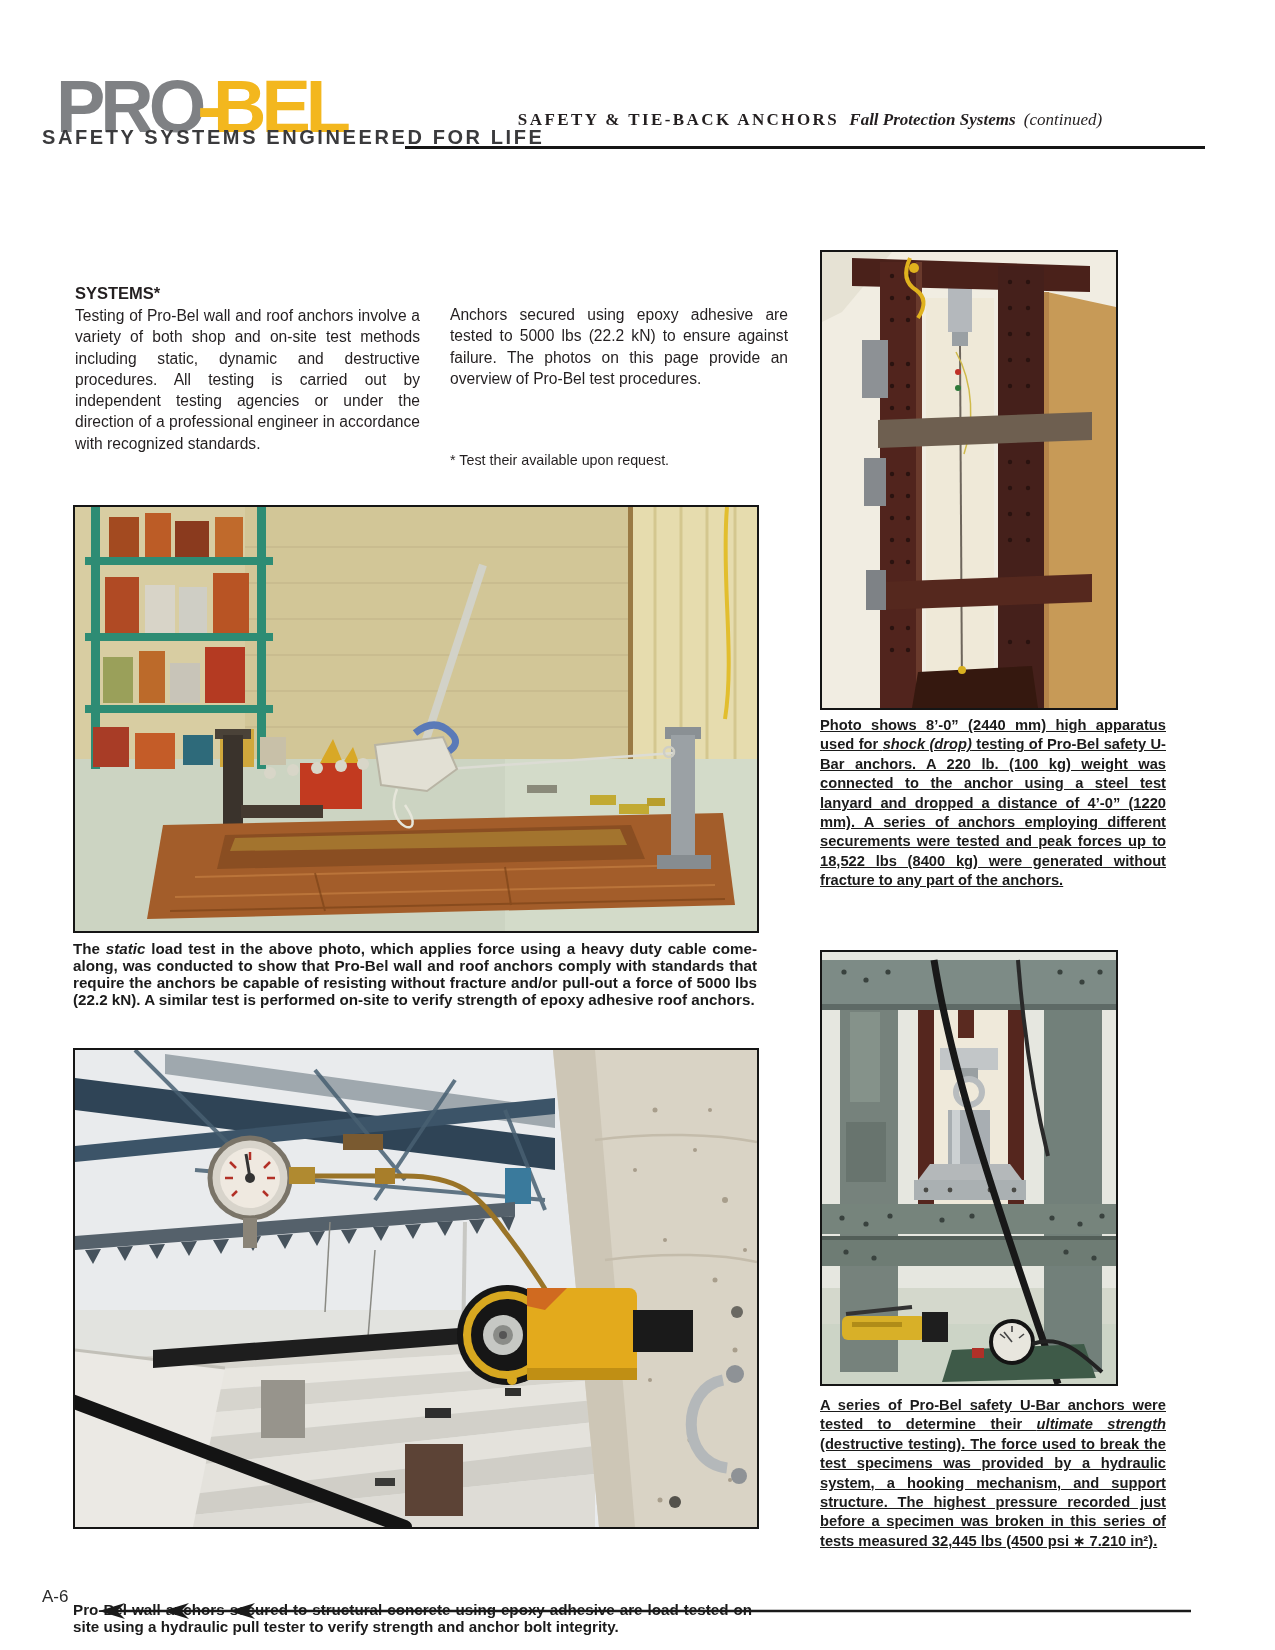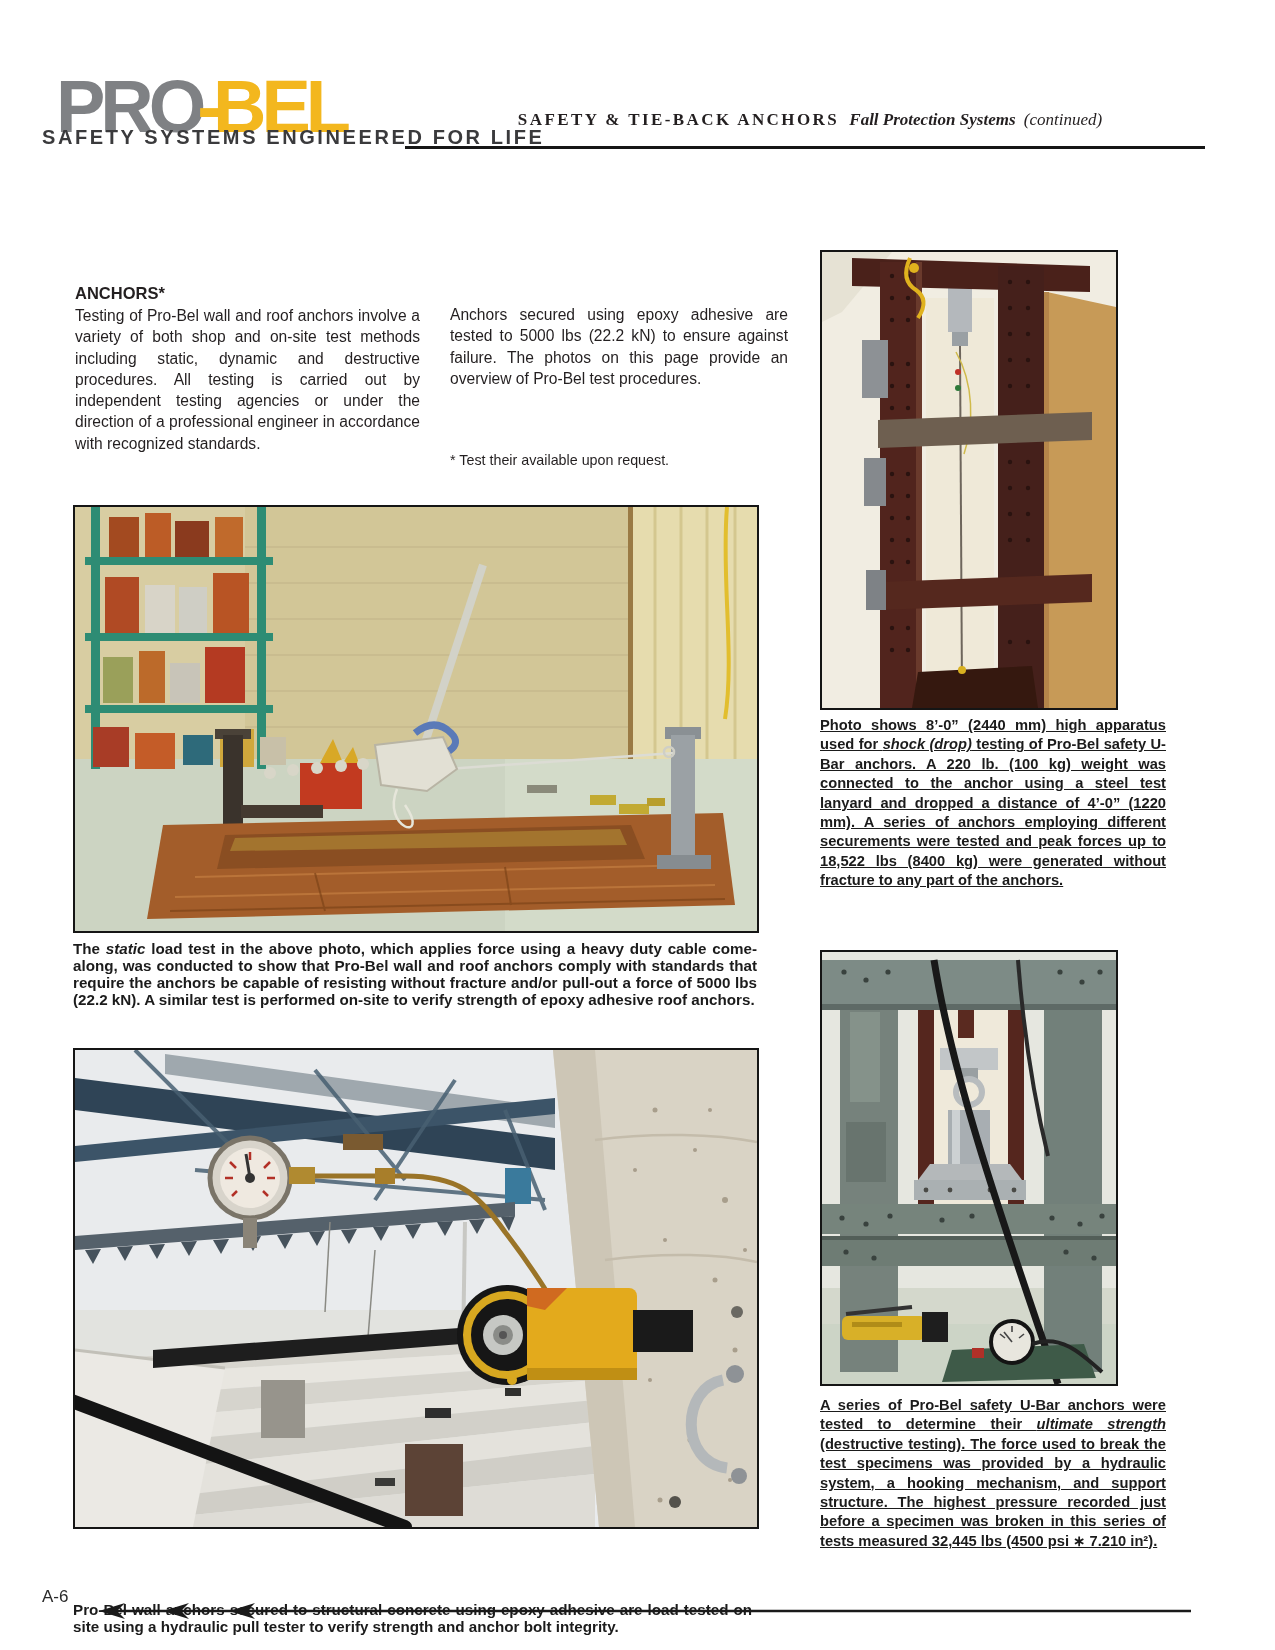--- a/index.html
+++ b/index.html
@@ -56,21 +56,21 @@
 <div class="abs tagline">SAFETY SYSTEMS ENGINEERED FOR LIFE</div>
 <div class="abs head-rule"></div>
 
 <div class="abs run-head">
   <span class="run-title">SAFETY &amp; TIE-BACK ANCHORS</span>
   <span class="run-sub">Fall Protection Systems</span>
   <span class="run-cont">(continued)</span>
 </div>
 
 <div class="abs col col1">
-  <h3>ANCHORS*</h3>
+  <h3>SYSTEMS*</h3>
   <div>Testing of Pro-Bel wall and roof anchors involve a variety of both shop and on-site test methods including static, dynamic and destructive procedures. All testing is carried out by independent testing agencies or under the direction of a professional engineer in accordance with recognized standards.</div>
 </div>
 <div class="abs col col2">Anchors secured using epoxy adhesive are tested to 5000 lbs (22.2 kN) to ensure against failure. The photos on this page provide an overview of Pro-Bel test procedures.</div>
 <div class="abs footnote">* Test their available upon request.</div>
 
 <div class="abs photo p1">
 <svg width="682" height="424" viewBox="0 0 682 424">
   <rect width="682" height="424" fill="#d8cda2"></rect>
   <rect x="170" y="0" width="400" height="258" fill="#d2c697"></rect>
   <g stroke="#c6b98c" stroke-width="1.5">

